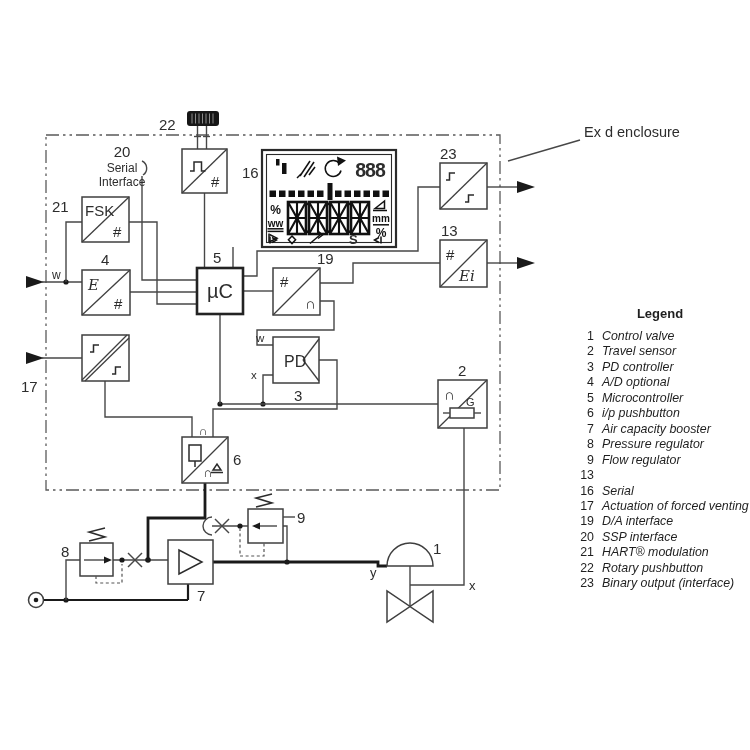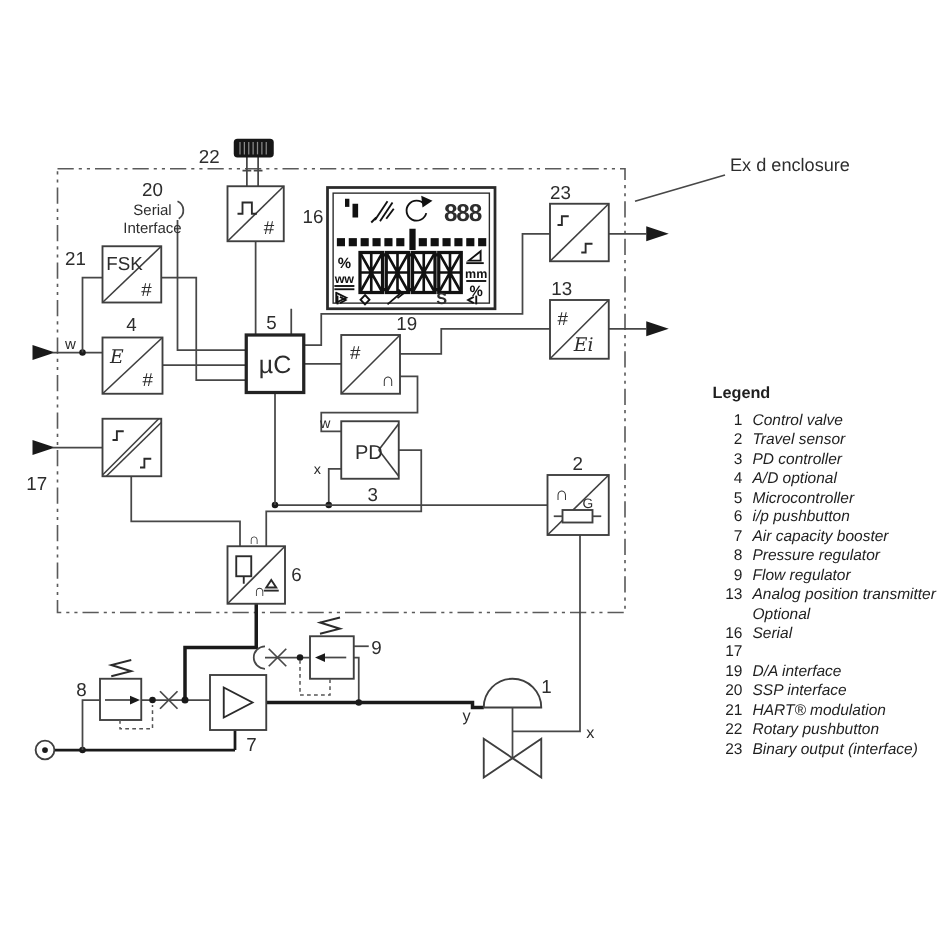--- a/index.html
+++ b/index.html
@@ -23,21 +23,21 @@
   .diag{stroke:#3f3f3f;stroke-width:1.3;fill:none;}
   .ln{stroke:#474747;stroke-width:1.4;fill:none;}
   .glyph{stroke:#2b2b2b;stroke-width:1.5;fill:none;}
   .thick{stroke:#1a1a1a;stroke-width:2.8;fill:none;}
   .med{stroke:#1a1a1a;stroke-width:2.2;fill:none;}
   .dashb{stroke:#5a5a5a;stroke-width:1.3;fill:none;stroke-dasharray:13 4 2.5 4 2.5 4;}
   .dashf{stroke:#555;stroke-width:1.2;fill:none;stroke-dasharray:3 2.6;}
   .dot{fill:#1a1a1a;}
   .arr{fill:#1a1a1a;stroke:none;}
   #legend{position:absolute;left:570px;top:306px;width:180px;color:#1f1f1f;}
-  #legend .ltitle{font-size:13px;font-weight:bold;margin-bottom:8px;}
+  #legend .ltitle{font-size:13px;font-weight:bold;margin-bottom:8px;text-align:center;}
   .lrow{display:flex;line-height:15.45px;font-size:12.4px;white-space:nowrap;}
   .lnum{width:24px;text-align:right;padding-right:8px;flex:none;}
   .llab{flex:none;font-style:italic;}
 </style>
 </head>
 <body>
 
 <div id="stage">
 
 <svg width="750" height="750" viewBox="0 0 750 750">
@@ -395,32 +395,28 @@
   <div class="lrow">
         <span class="lnum">8</span>
         <span class="llab">Pressure regulator</span>
       </div>
   <div class="lrow">
         <span class="lnum">9</span>
         <span class="llab">Flow regulator</span>
       </div>
   <div class="lrow">
         <span class="lnum">13</span>
-        <span class="llab">Analog position transmitter</span>
-      </div>
-  <div class="lrow">
-        <span class="lnum"></span>
-        <span class="llab">Optional</span>
       </div>
   <div class="lrow">
         <span class="lnum">16</span>
         <span class="llab">Serial</span>
       </div>
   <div class="lrow">
         <span class="lnum">17</span>
+        <span class="llab">Actuation of forced venting</span>
       </div>
   <div class="lrow">
         <span class="lnum">19</span>
         <span class="llab">D/A interface</span>
       </div>
   <div class="lrow">
         <span class="lnum">20</span>
         <span class="llab">SSP interface</span>
       </div>
   <div class="lrow">

